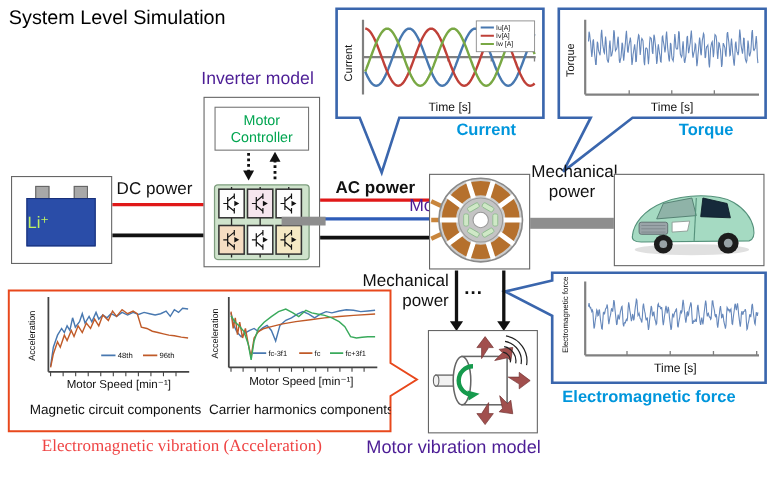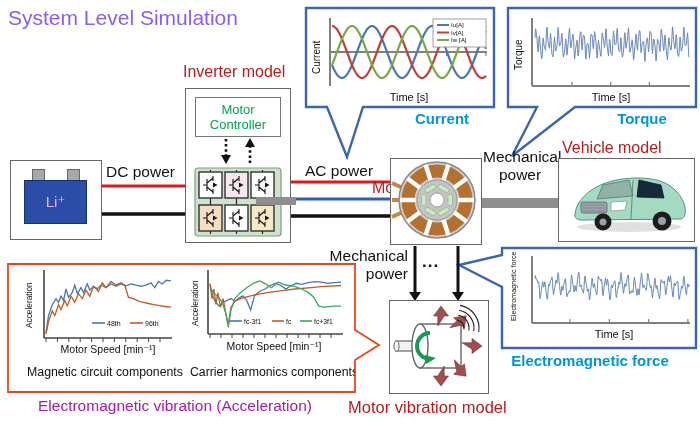--- a/index.html
+++ b/index.html
@@ -1,32 +1,32 @@
 <!DOCTYPE html>
 <html><head>
 <meta charset="utf-8">
 <style>
   html,body{margin:0;padding:0;background:#fff;}
   #stage{position:relative;width:700px;height:435px;background:#fff;overflow:hidden;
          font-family:"Liberation Sans","DejaVu Sans",sans-serif;color:#111;}
   .abs{position:absolute;}
   .layer{position:absolute;left:0;top:0;}
-  .title{font-size:21px;color:#8b5cf6;text-align:center;}
-  .nodelabel{font-size:16px;color:#b91c1c;white-space:nowrap;}
+  .title{font-size:18px;color:#000000;text-align:center;}
+  .nodelabel{font-size:16px;color:#4c1d95;white-space:nowrap;}
   .linklabel{font-size:15.5px;color:#111;white-space:nowrap;}
   .box{position:absolute;background:#fff;border:1.5px solid #666;box-sizing:border-box;}
   .cyanlabel{font-size:15px;font-weight:bold;color:#0096dc;text-align:center;}
-  .redlabel{font-size:15.5px;color:#a21caf;white-space:nowrap;}
+  .redlabel{font-size:15.5px;color:#ef4444;white-space:nowrap;font-family:Liberation Serif, serif;}
   .ctrl{position:absolute;left:9px;top:8px;width:86px;height:40px;border:1.5px solid #777;
         box-sizing:border-box;background:#fff;color:#00a550;font-size:13px;line-height:15px;
         text-align:center;padding-top:4px;}
   .stub{position:absolute;left:70px;top:108px;width:40px;height:8px;background:#8e8e8e;}
   .battcell{position:absolute;left:13px;top:19px;width:63px;height:44px;background:#2a4da8;
-            border:1.5px solid #18307a;box-sizing:border-box;color:#f0abfc;font-size:15px;
-            display:flex;align-items:center;justify-content:center;}
+            border:1.5px solid #18307a;box-sizing:border-box;color:#bef264;font-size:15px;
+            display:flex;align-items:center;}
   .term{position:absolute;width:13px;height:12px;background:#a8a8a8;border:1.5px solid #666;box-sizing:border-box;}
   svg text{fill:#111;}
 </style>
 </head>
 <body>
 
 <div id="stage">
 
   <svg class="layer" width="700" height="435">
 
@@ -101,21 +101,21 @@
           <rect x="31" y="38" width="23" height="26" fill="#fdfdfd" stroke="#333" stroke-width="1.4"></rect>
           <use href="#igbt" x="31" y="38"></use>
         </g>
       <g>
           <rect x="57" y="38" width="23" height="26" fill="#f5e9c4" stroke="#333" stroke-width="1.4"></rect>
           <use href="#igbt" x="57" y="38"></use>
         </g>
     </svg>
     <div class="stub"></div>
   </div>
-  <div class="abs linklabel" style="left:305px;top:162px;">AC power</div>
+  <div class="abs linklabel" style="left:305px;top:162px;font-weight:bold;">AC power</div>
 
   <div class="abs nodelabel" style="left:372px;top:139px;margin-top:40px;">Motor model</div>
   <div class="box" style="left:390px;top:158px;width:92px;height:87px;">
     <svg width="89" height="84" viewBox="0 0 89 84">
       <path d="M1,24 L16,31 M1,41 L14,41 M1,58 L16,51" stroke="#c8853c" stroke-width="4" fill="none"></path>
       <circle cx="46" cy="41" r="38" fill="#cdcdcd" stroke="#8a8a8a" stroke-width="1.5"></circle>
       <circle cx="46" cy="41" r="29" fill="none" stroke="#b5702d" stroke-width="13"></circle>
       <path d="M67,41 L83,41 M63,53.3 L75.9,62.8 M52.5,61 L57.4,76.2 M39.5,61 L34.6,76.2 M29,53.3 L16.1,62.8 M25,41 L9,41 M29,28.7 L16.1,19.2 M39.5,21 L34.6,5.8 M52.5,21 L57.4,5.8 M63,28.7 L75.9,19.2" stroke="#fff" stroke-width="4.5" fill="none"></path>
       <circle cx="46" cy="41" r="20" fill="#c4c4c4" stroke="#9a9a9a" stroke-width="1"></circle>
       <g transform="translate(46,41) rotate(30)">
@@ -138,21 +138,20 @@
         </g>
       <circle cx="46" cy="41" r="7" fill="#fff" stroke="#9a9a9a" stroke-width="1"></circle>
     </svg>
   </div>
 
   <div class="abs linklabel" style="left:483px;top:148px;width:74px;text-align:center;line-height:18px;">
     <div>Mechanical</div>
     <div>power</div>
   </div>
 
-  <div class="abs nodelabel" style="left:562px;top:139px;">Vehicle model</div>
   <div class="box" style="left:558px;top:158px;width:137px;height:84px;">
     <svg width="134" height="81" viewBox="0 0 134 81">
       <ellipse cx="70" cy="68" rx="52" ry="5" fill="#e0e0e0"></ellipse>
       <path d="M16,55 C17,45 26,32 44,25 C64,17 94,17 108,25 C118,31 124,39 126,48 C127,54 126,59 122,60 L24,61 C18,61 15,59 16,55 Z" fill="#a5dac2" stroke="#55917b" stroke-width="1"></path>
       <path d="M44,26 L70,21 L74,37 L38,40 Z" fill="#8fb3a8" stroke="#4d7a6c" stroke-width="0.8"></path>
       <path d="M80,21 L102,26 L105,39 L78,38 Z" fill="#16293a" stroke="#0e1c28" stroke-width="0.8"></path>
       <path d="M74,21 L72,60" stroke="#55917b" stroke-width="1"></path>
       <rect x="22" y="43" width="26" height="11" rx="2" fill="#9aa4a8" stroke="#5b666b" stroke-width="0.8"></rect>
       <path d="M24,46 H46 M24,49 H46 M24,52 H46" stroke="#7d888c" stroke-width="0.8"></path>
       <polygon points="52,43 68,42 66,51 52,52" fill="#fff" stroke="#8c9a94" stroke-width="0.8"></polygon>
@@ -219,21 +218,21 @@
         <use href="#varr" transform="translate(62,61) rotate(45)"></use>
       </g>
       <g stroke="#222" stroke-width="1.1" fill="none">
         <path d="M67.4,19.1 A8,8 0 0 1 73.9,28.4"></path>
         <path d="M68.3,14.2 A13,13 0 0 1 78.8,29.3"></path>
         <path d="M69.1,9.3 A18,18 0 0 1 83.7,30.1"></path>
         <path d="M70,4.4 A23,23 0 0 1 88.7,31"></path>
       </g>
     </svg>
   </div>
-  <div class="abs nodelabel" style="left:348px;top:398px;font-size:16.5px;">Motor vibration model</div>
+  <div class="abs nodelabel" style="left:333px;top:398px;font-size:16.5px;">Motor vibration model</div>
 
   <svg class="abs" style="left:502px;top:248px;" width="194" height="100">
     <text transform="translate(14,73) rotate(-90)" font-size="7.2">Electromagnetic force</text>
     <line x1="30" y1="8" x2="30" y2="75" stroke="#808080" stroke-width="2"></line>
     <line x1="30" y1="75" x2="188" y2="75" stroke="#808080" stroke-width="2"></line>
     <path stroke="#808080" stroke-width="1.2" fill="none" d="M68.0,71v4M107.3,71v4M146.6,71v4M185.9,71v4"></path>
     <polyline fill="none" stroke-width="1" points="33.0,30.7 33.5,27.5 34.0,30.4 34.5,31.8 35.0,31.6 35.5,33.6 36.0,35.2 36.5,33.9 37.0,35.6 37.5,43.9 38.0,50.6 38.5,49.2 39.0,44.5 39.5,41.5 40.0,37.8 40.5,33.7 41.0,34.7 41.5,39.2 42.0,38.7 42.5,34.0 43.0,33.8 43.5,39.1 44.0,43.6 44.5,46.8 45.0,50.8 45.5,51.1 46.0,43.9 46.5,36.4 47.0,35.9 47.5,37.7 48.0,35.6 48.5,32.7 49.0,32.3 49.5,30.8 50.0,28.8 50.5,33.0 51.0,42.3 51.5,46.7 52.0,43.6 52.5,40.2 53.0,38.5 53.5,35.1 54.0,32.2 54.5,34.0 55.0,35.3 55.5,30.4 56.0,24.8 56.5,26.6 57.0,32.7 57.5,37.4 58.0,41.9 58.5,46.9 59.0,46.6 59.5,40.7 60.0,38.0 60.5,41.2 61.0,42.5 61.5,38.7 62.0,35.3 62.5,33.8 63.0,31.0 63.5,30.5 64.0,37.6 64.5,46.7 65.0,48.7 65.5,45.9 66.0,45.2 66.5,45.5 67.0,43.3 67.5,42.4 68.0,43.9 68.5,41.1 69.0,32.4 69.5,26.9 70.0,29.4 70.5,33.9 71.0,36.7 71.5,40.6 72.0,44.0 72.5,41.8 73.0,37.5 73.5,38.9 74.0,43.2 74.5,41.9 75.0,36.1 75.5,31.7 76.0,28.2 76.5,24.1 77.0,24.8 77.5,32.6 78.0,38.9 78.5,38.2 79.0,36.8 79.5,39.3 80.0,41.7 80.5,41.9 81.0,43.8 81.5,45.2 82.0,39.8 82.5,30.8 83.0,27.9 83.5,31.7 84.0,34.9 84.5,36.9 85.0,40.9 85.5,43.3 86.0,41.3 86.5,41.1 87.0,47.1 87.5,52.0 88.0,49.3 88.5,43.3 89.0,39.2 89.5,34.5 90.0,30.2 90.5,31.9 91.0,38.0 91.5,39.5 92.0,36.0 92.5,35.7 93.0,39.9 93.5,42.7 94.0,44.2 94.5,46.9 95.0,46.1 95.5,37.8 96.0,29.2 96.5,28.2 97.0,30.8 97.5,30.7 98.0,30.6 98.5,32.6 99.0,32.8 99.5,31.2 100.0,35.0 100.5,43.7 101.0,47.7 101.5,44.2 102.0,39.8 102.5,37.0 103.0,32.8 103.5,30.0 104.0,33.2 104.5,37.0 105.0,34.7 105.5,31.0 106.0,33.6 106.5,39.7 107.0,43.9 107.5,47.8 108.0,51.9 108.5,50.1 109.0,42.0 109.5,37.1 110.0,38.8 110.5,39.9 111.0,37.2 111.5,35.5 112.0,35.3 112.5,33.3 113.0,32.8 113.5,39.5 114.0,48.2 114.5,49.6 115.0,45.4 115.5,42.5 116.0,40.2 116.5,36.0 117.0,34.2 117.5,36.4 118.0,35.3 118.5,28.5 119.0,24.5 119.5,28.1 120.0,33.5 120.5,37.3 121.0,41.9 121.5,45.4 122.0,42.2 122.5,36.1 123.0,35.6 123.5,38.9 124.0,38.1 124.5,33.7 125.0,31.3 125.5,29.6 126.0,26.9 126.5,29.0 127.0,38.2 127.5,45.9 128.0,45.8 128.5,43.7 129.0,44.3 129.5,44.3 130.0,42.4 130.5,43.1 131.0,44.6 131.5,39.8 132.0,31.4 132.5,29.1 133.0,33.5 133.5,37.8 134.0,40.9 134.5,45.4 135.0,47.4 135.5,43.6 136.0,40.7 136.5,43.9 137.0,46.9 137.5,43.3 138.0,37.2 138.5,33.2 139.0,28.9 139.5,25.2 140.0,28.3 140.5,36.3 141.0,39.7 141.5,37.3 142.0,36.7 142.5,39.3 143.0,40.3 143.5,40.3 144.0,42.4 144.5,41.6 145.0,33.7 145.5,25.6 146.0,25.5 146.5,29.6 147.0,32.0 147.5,34.6 148.0,38.8 148.5,39.7 149.0,37.6 149.5,39.9 150.0,47.0 150.5,49.9 151.0,45.7 151.5,40.7 152.0,37.2 152.5,32.6 153.0,30.2 153.5,34.7 154.0,40.7 154.5,40.3 155.0,37.4 155.5,39.4 156.0,44.0 156.5,46.2 157.0,48.3 157.5,50.8 158.0,47.5 158.5,37.9 159.0,31.5 159.5,32.5 160.0,34.2 160.5,33.3 161.0,33.7 161.5,35.3 162.0,33.8 162.5,32.9 163.0,38.6 163.5,46.4 164.0,46.9 164.5,41.8 165.0,37.7 165.5,34.2 166.0,29.4 166.5,28.1 167.0,32.2 167.5,34.0 168.0,29.9 168.5,27.7 169.0,32.1 169.5,37.9 170.0,41.6 170.5,46.0 171.0,49.0 171.5,44.7 172.0,36.9 172.5,34.8 173.0,37.7 173.5,37.7 174.0,35.2 174.5,34.9 175.0,34.8 175.5,33.0 176.0,35.1 176.5,44.1 177.0,51.5 177.5,50.6 178.0,46.7 178.5,44.8 179.0,42.1 179.5,38.2 180.0,38.2 180.5,40.3 181.0,36.9 181.5,29.8 182.0,28.3 182.5,33.1 183.0,37.7 183.5,41.1 184.0,45.7 184.5,46.8 185.0,41.2 185.5,35.8 186.0,37.0 186.5,39.1 187.0,36.0" stroke="#6688bb"></polyline>
     <text x="112" y="90" text-anchor="middle" font-size="11">Time [s]</text>
   </svg>
   <div class="abs cyanlabel" style="left:500px;top:352px;width:180px;">Electromagnetic force</div>

